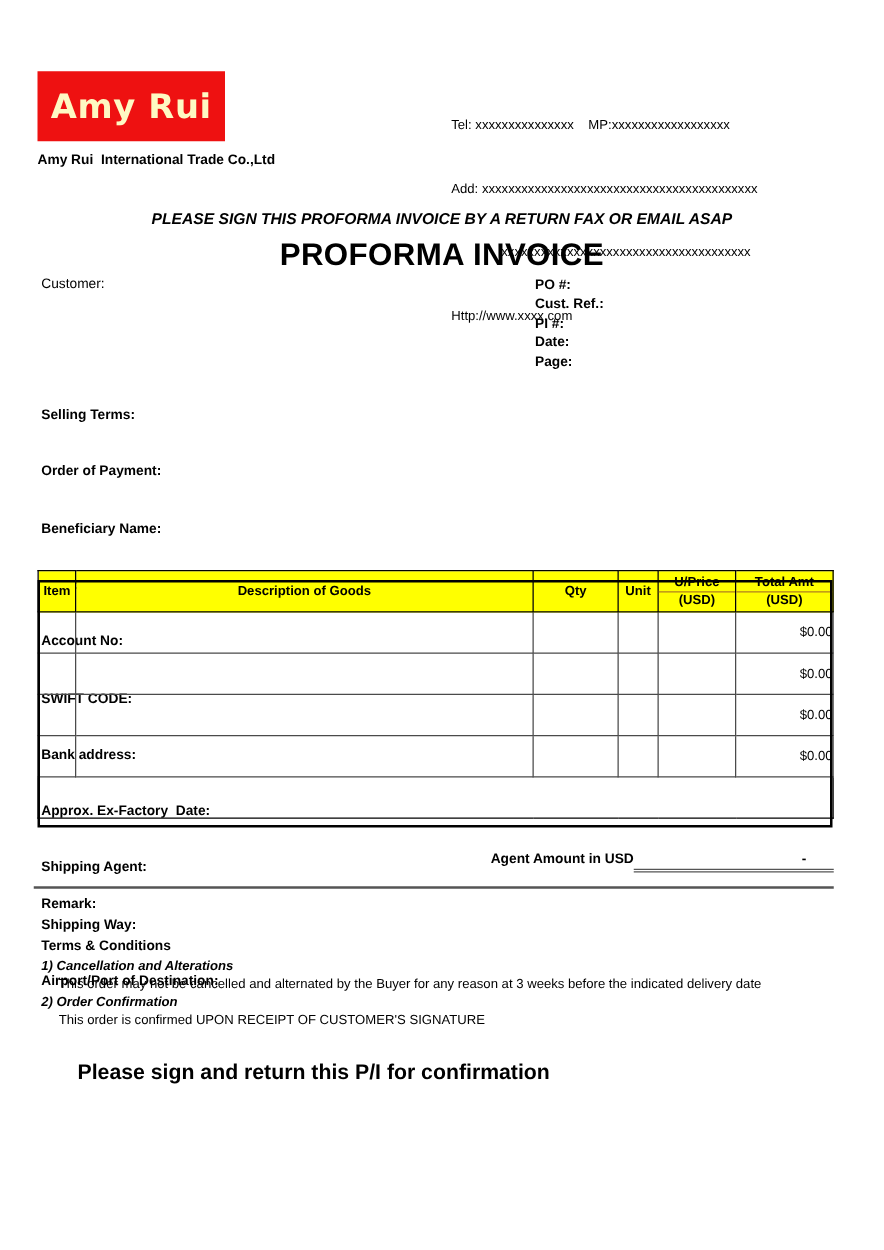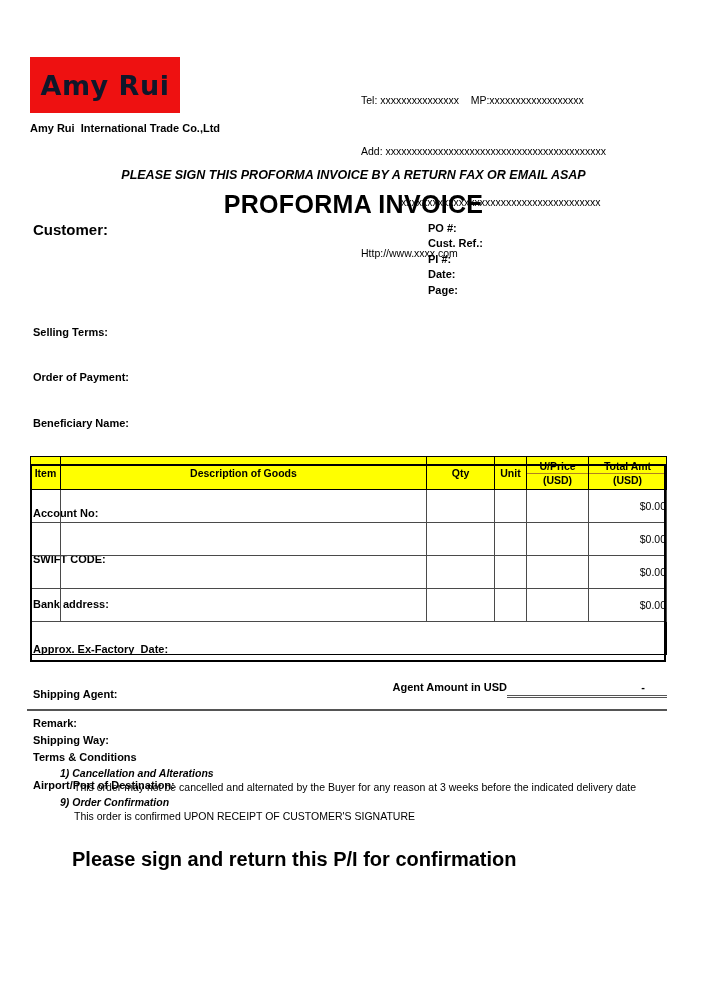--- a/index.html
+++ b/index.html
@@ -27,21 +27,21 @@
   .logo-box {
     position: absolute;
     left: 30px; top: 57px;
     width: 150px; height: 56px;
     background: #ee1111;
     display: flex;
     align-items: center;
     justify-content: center;
   }
   .logo-text {
-    color: #0f172a;
+    color: #fef9c3;
     font-family: "DejaVu Sans", sans-serif;
     font-weight: bold;
     font-size: 27px;
     letter-spacing: 0.5px;
     line-height: 1;
   }
   .company-name {
     position: absolute;
     left: 30px; top: 122px;
     font-size: 11px;
@@ -75,22 +75,22 @@
     text-align: center;
     font-size: 25px;
     font-weight: bold;
     letter-spacing: 0.3px;
   }
 
   
   .customer-label {
     position: absolute;
     left: 33px; top: 221px;
-    font-size: 15px;
-    font-weight: bold;
+    font-size: 11px;
+    font-weight: normal;
   }
   .meta-block {
     position: absolute;
     left: 428px; top: 221px;
     font-size: 11px;
     font-weight: bold;
     line-height: 15.4px;
   }
 
   
@@ -213,36 +213,34 @@
     left: 33px; top: 751px;
     font-size: 11px;
     font-weight: bold;
   }
   .terms-body {
     position: absolute;
     left: 33px; top: 766px;
     width: 620px;
     font-size: 10.5px;
     line-height: 14.4px;
-    margin-left: 27px;
   }
   .term-head {
     font-weight: bold;
     font-style: italic;
     font-size: 10.5px;
   }
   .term-text {
     padding-left: 14px;
   }
   .closing {
     position: absolute;
     left: 62px; top: 848px;
-    font-size: 20px;
-    font-weight: bold;
-    margin-left: 10px;
+    font-size: 17px;
+    font-weight: bold;
   }
 </style>
 </head>
 <body>
 
 <div class="header">
   <div class="logo-box">
     <span class="logo-text">Amy Rui</span>
   </div>
   <div class="company-name">Amy Rui  International Trade Co.,Ltd</div>
@@ -378,17 +376,17 @@
   <div class="total-label">Agent Amount in USD</div>
   <div class="total-value">-</div>
 </div>
 <div class="hr-full"></div>
 
 <div class="remark-label">Remark:</div>
 <div class="terms-title">Terms &amp; Conditions</div>
 <div class="terms-body">
   <div class="term-head">1) Cancellation and Alterations</div>
   <div class="term-text">This order may not be cancelled and alternated by the Buyer for any reason at 3 weeks before the indicated delivery date</div>
-  <div class="term-head">9) Order Confirmation</div>
+  <div class="term-head">2) Order Confirmation</div>
   <div class="term-text">This order is confirmed UPON RECEIPT OF CUSTOMER'S SIGNATURE</div>
 </div>
 
 <div class="closing">Please sign and return this P/I for confirmation</div>
 
 </body></html>

